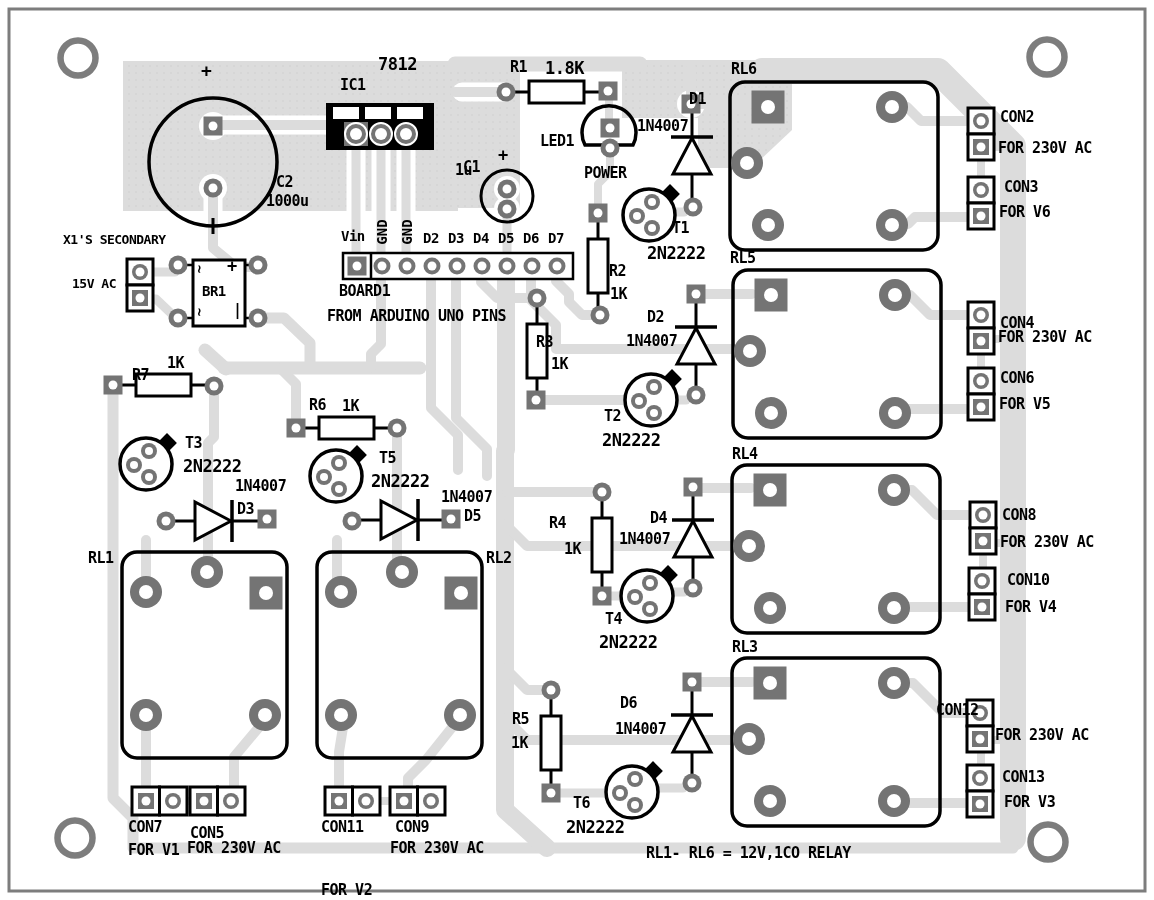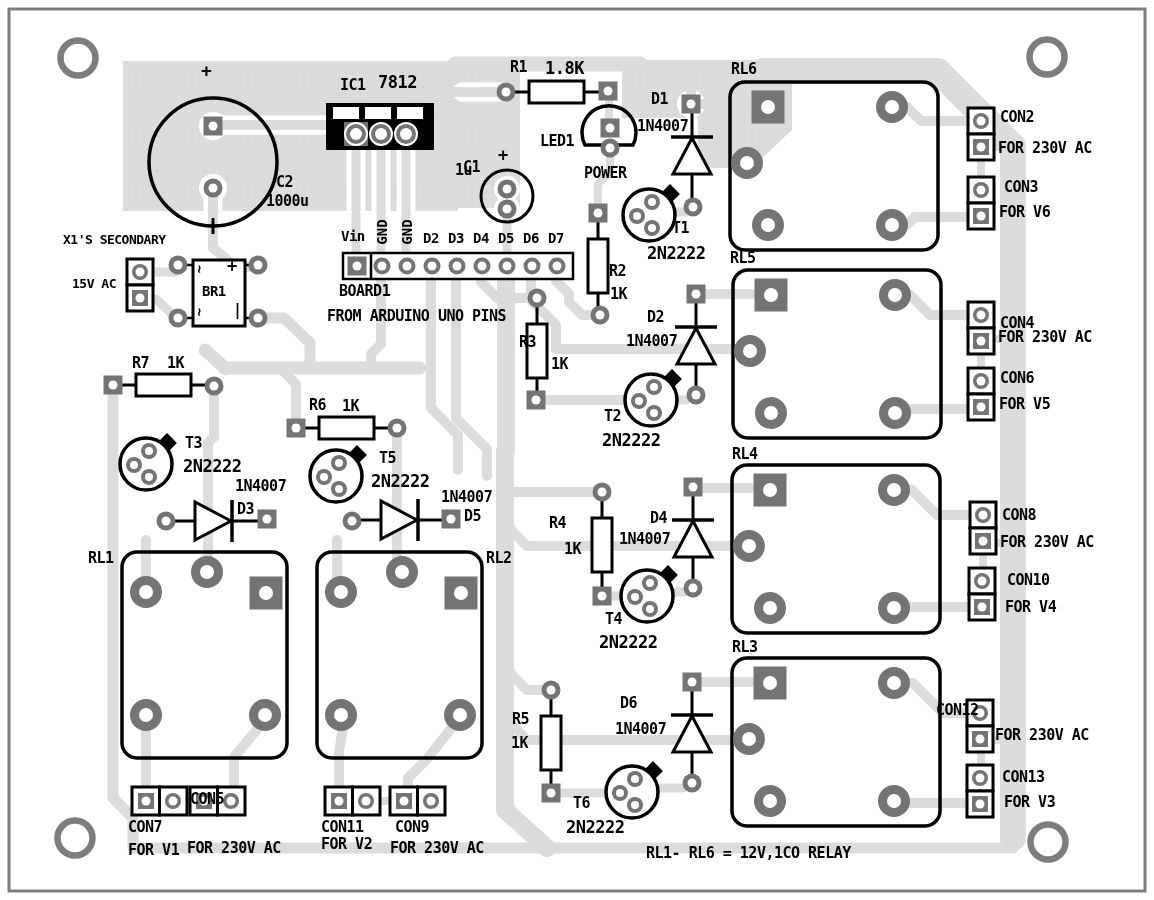--- a/index.html
+++ b/index.html
@@ -369,33 +369,33 @@
 </svg>
 
 <div class="lbl fs13" style="left:63px;top:233px">X1'S SECONDARY</div>
 <div class="lbl fs13" style="left:72px;top:277px">15V AC</div>
 
 <div class="lbl fs18" style="left:201px;top:62px">+</div>
 <div class="lbl" style="left:276px;top:175px">C2</div>
 <div class="lbl" style="left:266px;top:194px">1000u</div>
 
 <div class="lbl" style="left:340px;top:78px">IC1</div>
-<div class="lbl fs17" style="left:378px;top:74px">7812</div>
+<div class="lbl fs17" style="left:378px;top:56px">7812</div>
 
 <div class="lbl" style="left:510px;top:60px">R1</div>
 <div class="lbl fs17" style="left:545px;top:60px">1.8K</div>
 
 <div class="lbl" style="left:540px;top:134px">LED1</div>
 <div class="lbl" style="left:584px;top:166px">POWER</div>
 
 <div class="lbl" style="left:463px;top:160px">C1</div>
 <div class="lbl fs17" style="left:498px;top:147px">+</div>
 <div class="lbl" style="left:455px;top:163px">1u</div>
 
-<div class="lbl" style="left:651px;top:92px">D1</div>
+<div class="lbl" style="left:689px;top:92px">D1</div>
 <div class="lbl" style="left:637px;top:119px">1N4007</div>
 <div class="lbl" style="left:672px;top:221px">T1</div>
 <div class="lbl fs17" style="left:647px;top:245px">2N2222</div>
 
 <div class="lbl" style="left:609px;top:264px">R2</div>
 <div class="lbl" style="left:610px;top:287px">1K</div>
 
 <div class="lbl fs14" style="left:341px;top:229px">Vin</div>
 <div class="vlbl" style="left:360px;top:225px">GND</div>
 <div class="vlbl" style="left:385px;top:225px">GND</div>
@@ -407,28 +407,28 @@
 <div class="lbl fs14" style="left:548px;top:231px">D7</div>
 <div class="lbl" style="left:339px;top:284px">BOARD1</div>
 <div class="lbl" style="left:327px;top:309px">FROM ARDUINO UNO PINS</div>
 
 <div class="lbl fs14" style="left:202px;top:284px">BR1</div>
 <div class="lbl fs14" style="left:196px;top:262px"><span class="rot90">~</span></div>
 <div class="lbl fs17" style="left:227px;top:258px">+</div>
 <div class="lbl fs14" style="left:196px;top:305px"><span class="rot90">~</span></div>
 <div class="lbl" style="left:233px;top:303px">|</div>
 
-<div class="lbl" style="left:519px;top:335px">R3</div>
+<div class="lbl" style="left:536px;top:335px">R3</div>
 <div class="lbl" style="left:551px;top:357px">1K</div>
 <div class="lbl" style="left:647px;top:310px">D2</div>
 <div class="lbl" style="left:626px;top:334px">1N4007</div>
 <div class="lbl" style="left:604px;top:409px">T2</div>
 <div class="lbl fs17" style="left:602px;top:432px">2N2222</div>
 
-<div class="lbl" style="left:132px;top:356px">R7</div>
+<div class="lbl" style="left:132px;top:368px">R7</div>
 <div class="lbl" style="left:167px;top:356px">1K</div>
 <div class="lbl" style="left:185px;top:436px">T3</div>
 <div class="lbl fs17" style="left:183px;top:458px">2N2222</div>
 <div class="lbl" style="left:235px;top:479px">1N4007</div>
 <div class="lbl" style="left:237px;top:502px">D3</div>
 
 <div class="lbl" style="left:309px;top:398px">R6</div>
 <div class="lbl" style="left:342px;top:399px">1K</div>
 <div class="lbl" style="left:379px;top:451px">T5</div>
 <div class="lbl fs17" style="left:371px;top:473px">2N2222</div>
@@ -468,21 +468,21 @@
 <div class="lbl" style="left:1000px;top:535px">FOR 230V AC</div>
 <div class="lbl" style="left:1007px;top:573px">CON10</div>
 <div class="lbl" style="left:1005px;top:600px">FOR V4</div>
 <div class="lbl" style="left:936px;top:703px">CON12</div>
 <div class="lbl" style="left:995px;top:728px">FOR 230V AC</div>
 <div class="lbl" style="left:1002px;top:770px">CON13</div>
 <div class="lbl" style="left:1004px;top:795px">FOR V3</div>
 
 <div class="lbl" style="left:128px;top:820px">CON7</div>
 <div class="lbl" style="left:128px;top:843px">FOR V1</div>
-<div class="lbl" style="left:190px;top:792px">CON5</div>
+<div class="lbl" style="left:190px;top:826px">CON5</div>
 <div class="lbl" style="left:187px;top:841px">FOR 230V AC</div>
 <div class="lbl" style="left:321px;top:820px">CON11</div>
-<div class="lbl" style="left:321px;top:837px">FOR V2</div>
+<div class="lbl" style="left:321px;top:883px">FOR V2</div>
 <div class="lbl" style="left:395px;top:820px">CON9</div>
 <div class="lbl" style="left:390px;top:841px">FOR 230V AC</div>
 
 <div class="lbl" style="left:646px;top:846px">RL1- RL6 = 12V,1CO RELAY</div>
 </div>
 
 </body></html>

